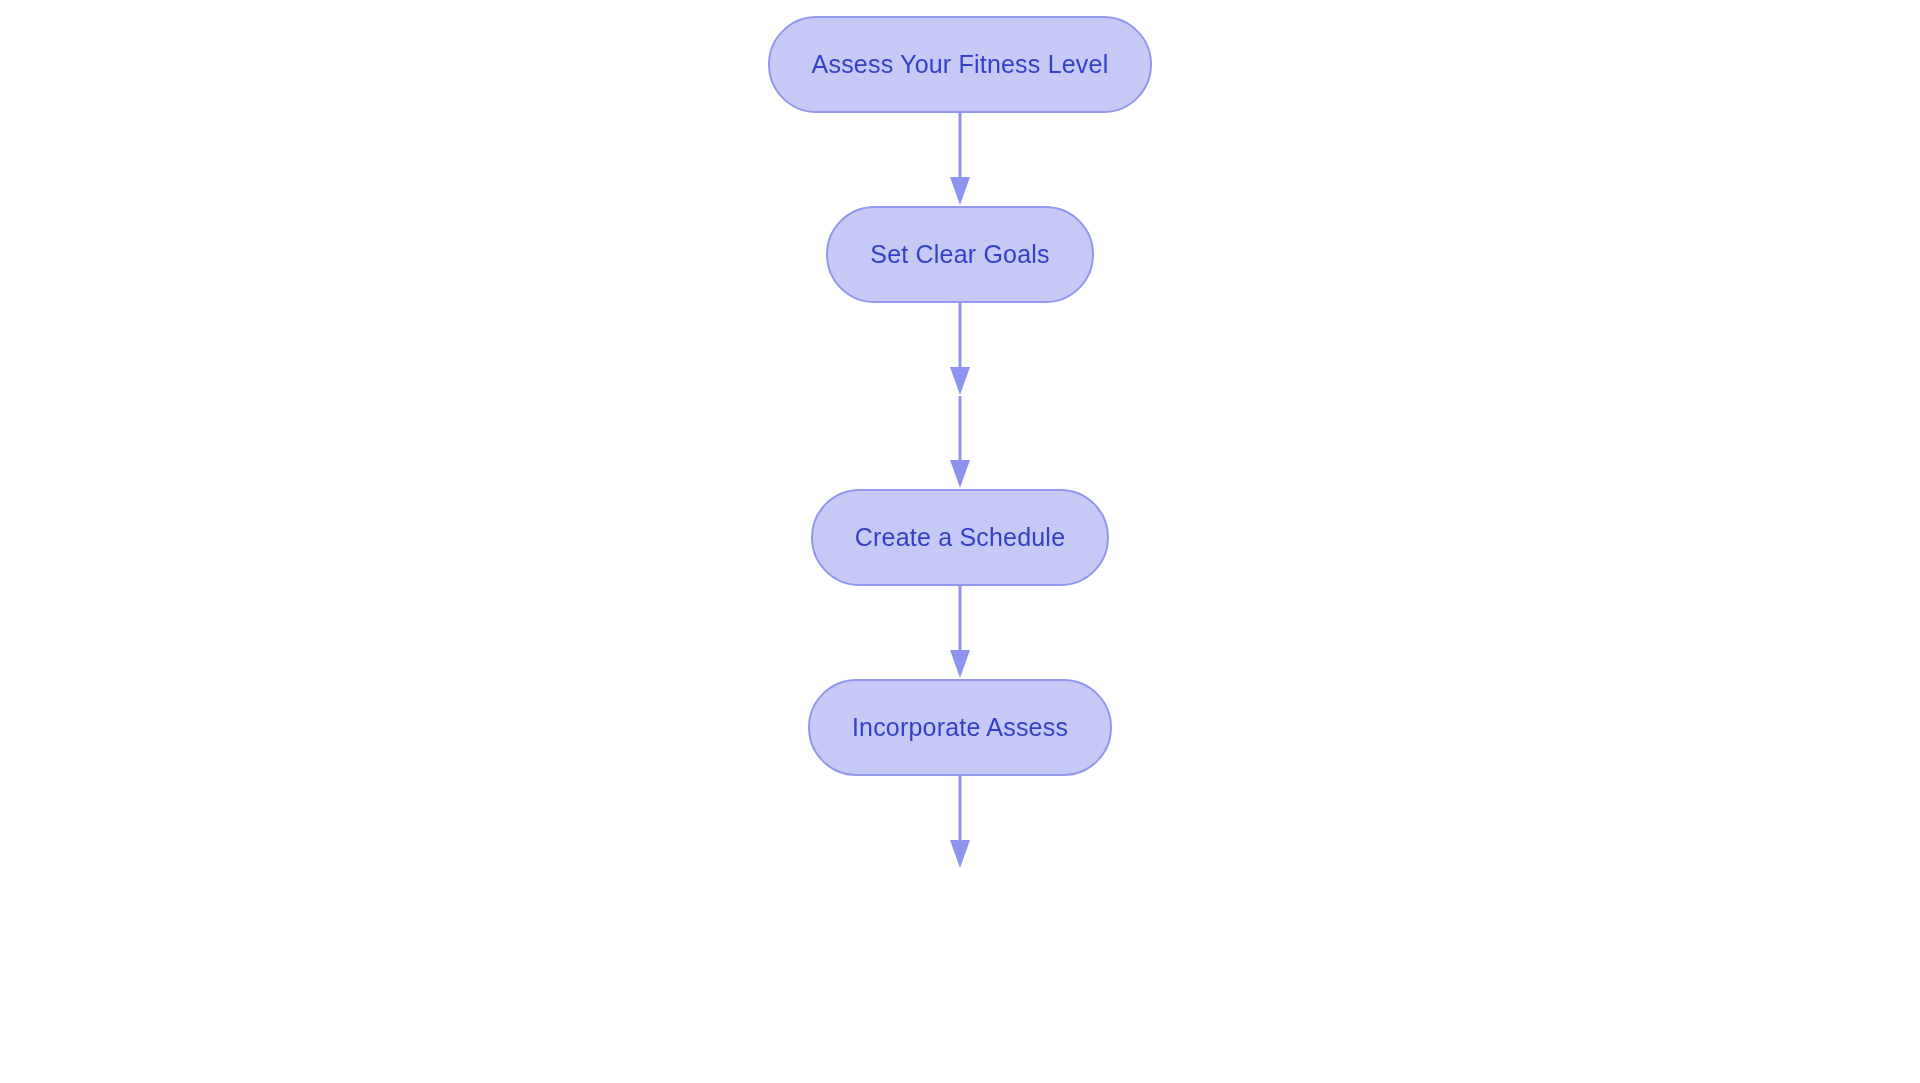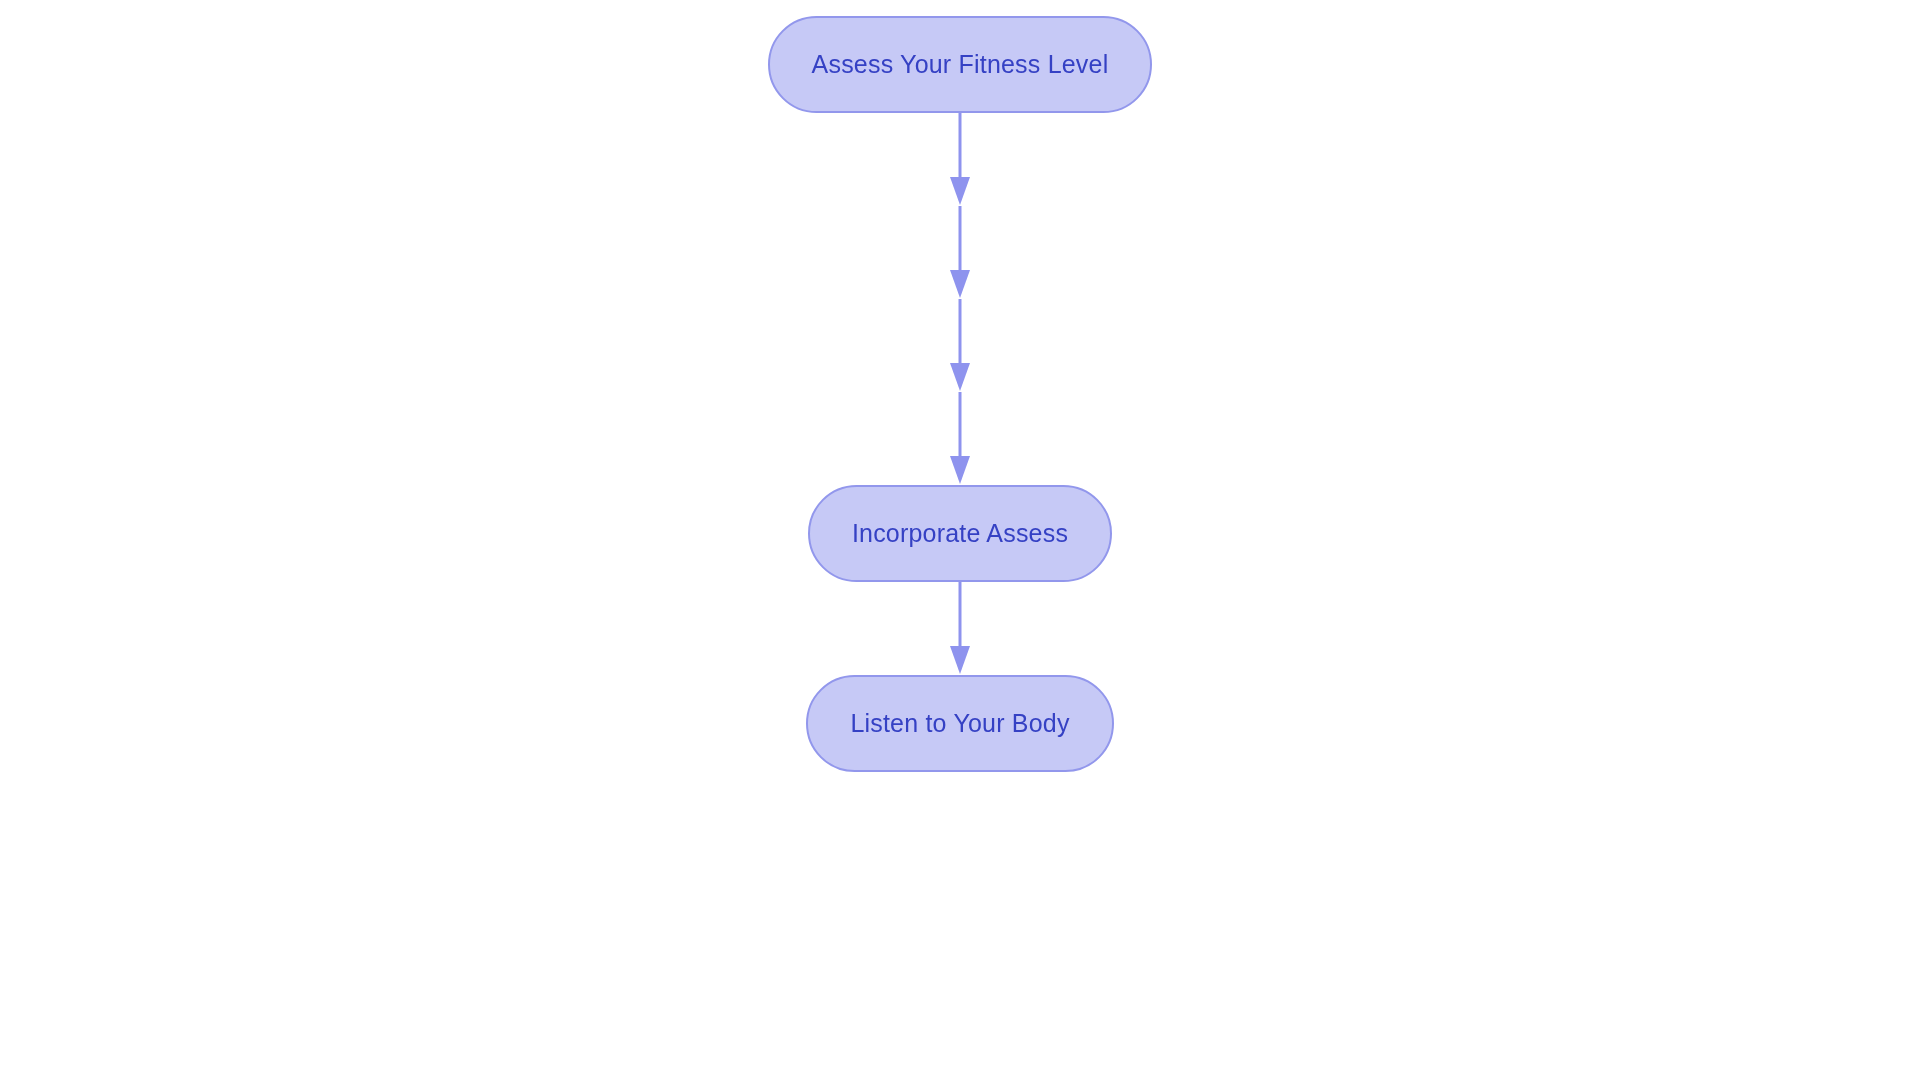--- a/index.html
+++ b/index.html
@@ -64,36 +64,39 @@
 
 <main class="canvas">
   <div class="flow" id="flow">
       <div class="node">
         <span>Assess Your Fitness Level</span>
       </div>
       <svg class="arrow" viewBox="0 0 26 93">
         <line x1="13" y1="0" x2="13" y2="66"></line>
         <polygon points="3,64 23,64 13,92"></polygon>
       </svg>
+      <div class="node">
+        <span>Set Clear Goals</span>
+      </div>
       <svg class="arrow" viewBox="0 0 26 93">
         <line x1="13" y1="0" x2="13" y2="66"></line>
         <polygon points="3,64 23,64 13,92"></polygon>
       </svg>
       <svg class="arrow" viewBox="0 0 26 93">
         <line x1="13" y1="0" x2="13" y2="66"></line>
         <polygon points="3,64 23,64 13,92"></polygon>
       </svg>
+      <div class="node">
+        <span>Create a Schedule</span>
+      </div>
       <svg class="arrow" viewBox="0 0 26 93">
         <line x1="13" y1="0" x2="13" y2="66"></line>
         <polygon points="3,64 23,64 13,92"></polygon>
       </svg>
       <div class="node">
         <span>Incorporate Assess</span>
       </div>
       <svg class="arrow" viewBox="0 0 26 93">
         <line x1="13" y1="0" x2="13" y2="66"></line>
         <polygon points="3,64 23,64 13,92"></polygon>
       </svg>
-      <div class="node">
-        <span>Listen to Your Body</span>
-      </div>
     </div>
 </main>
 
 </body></html>

